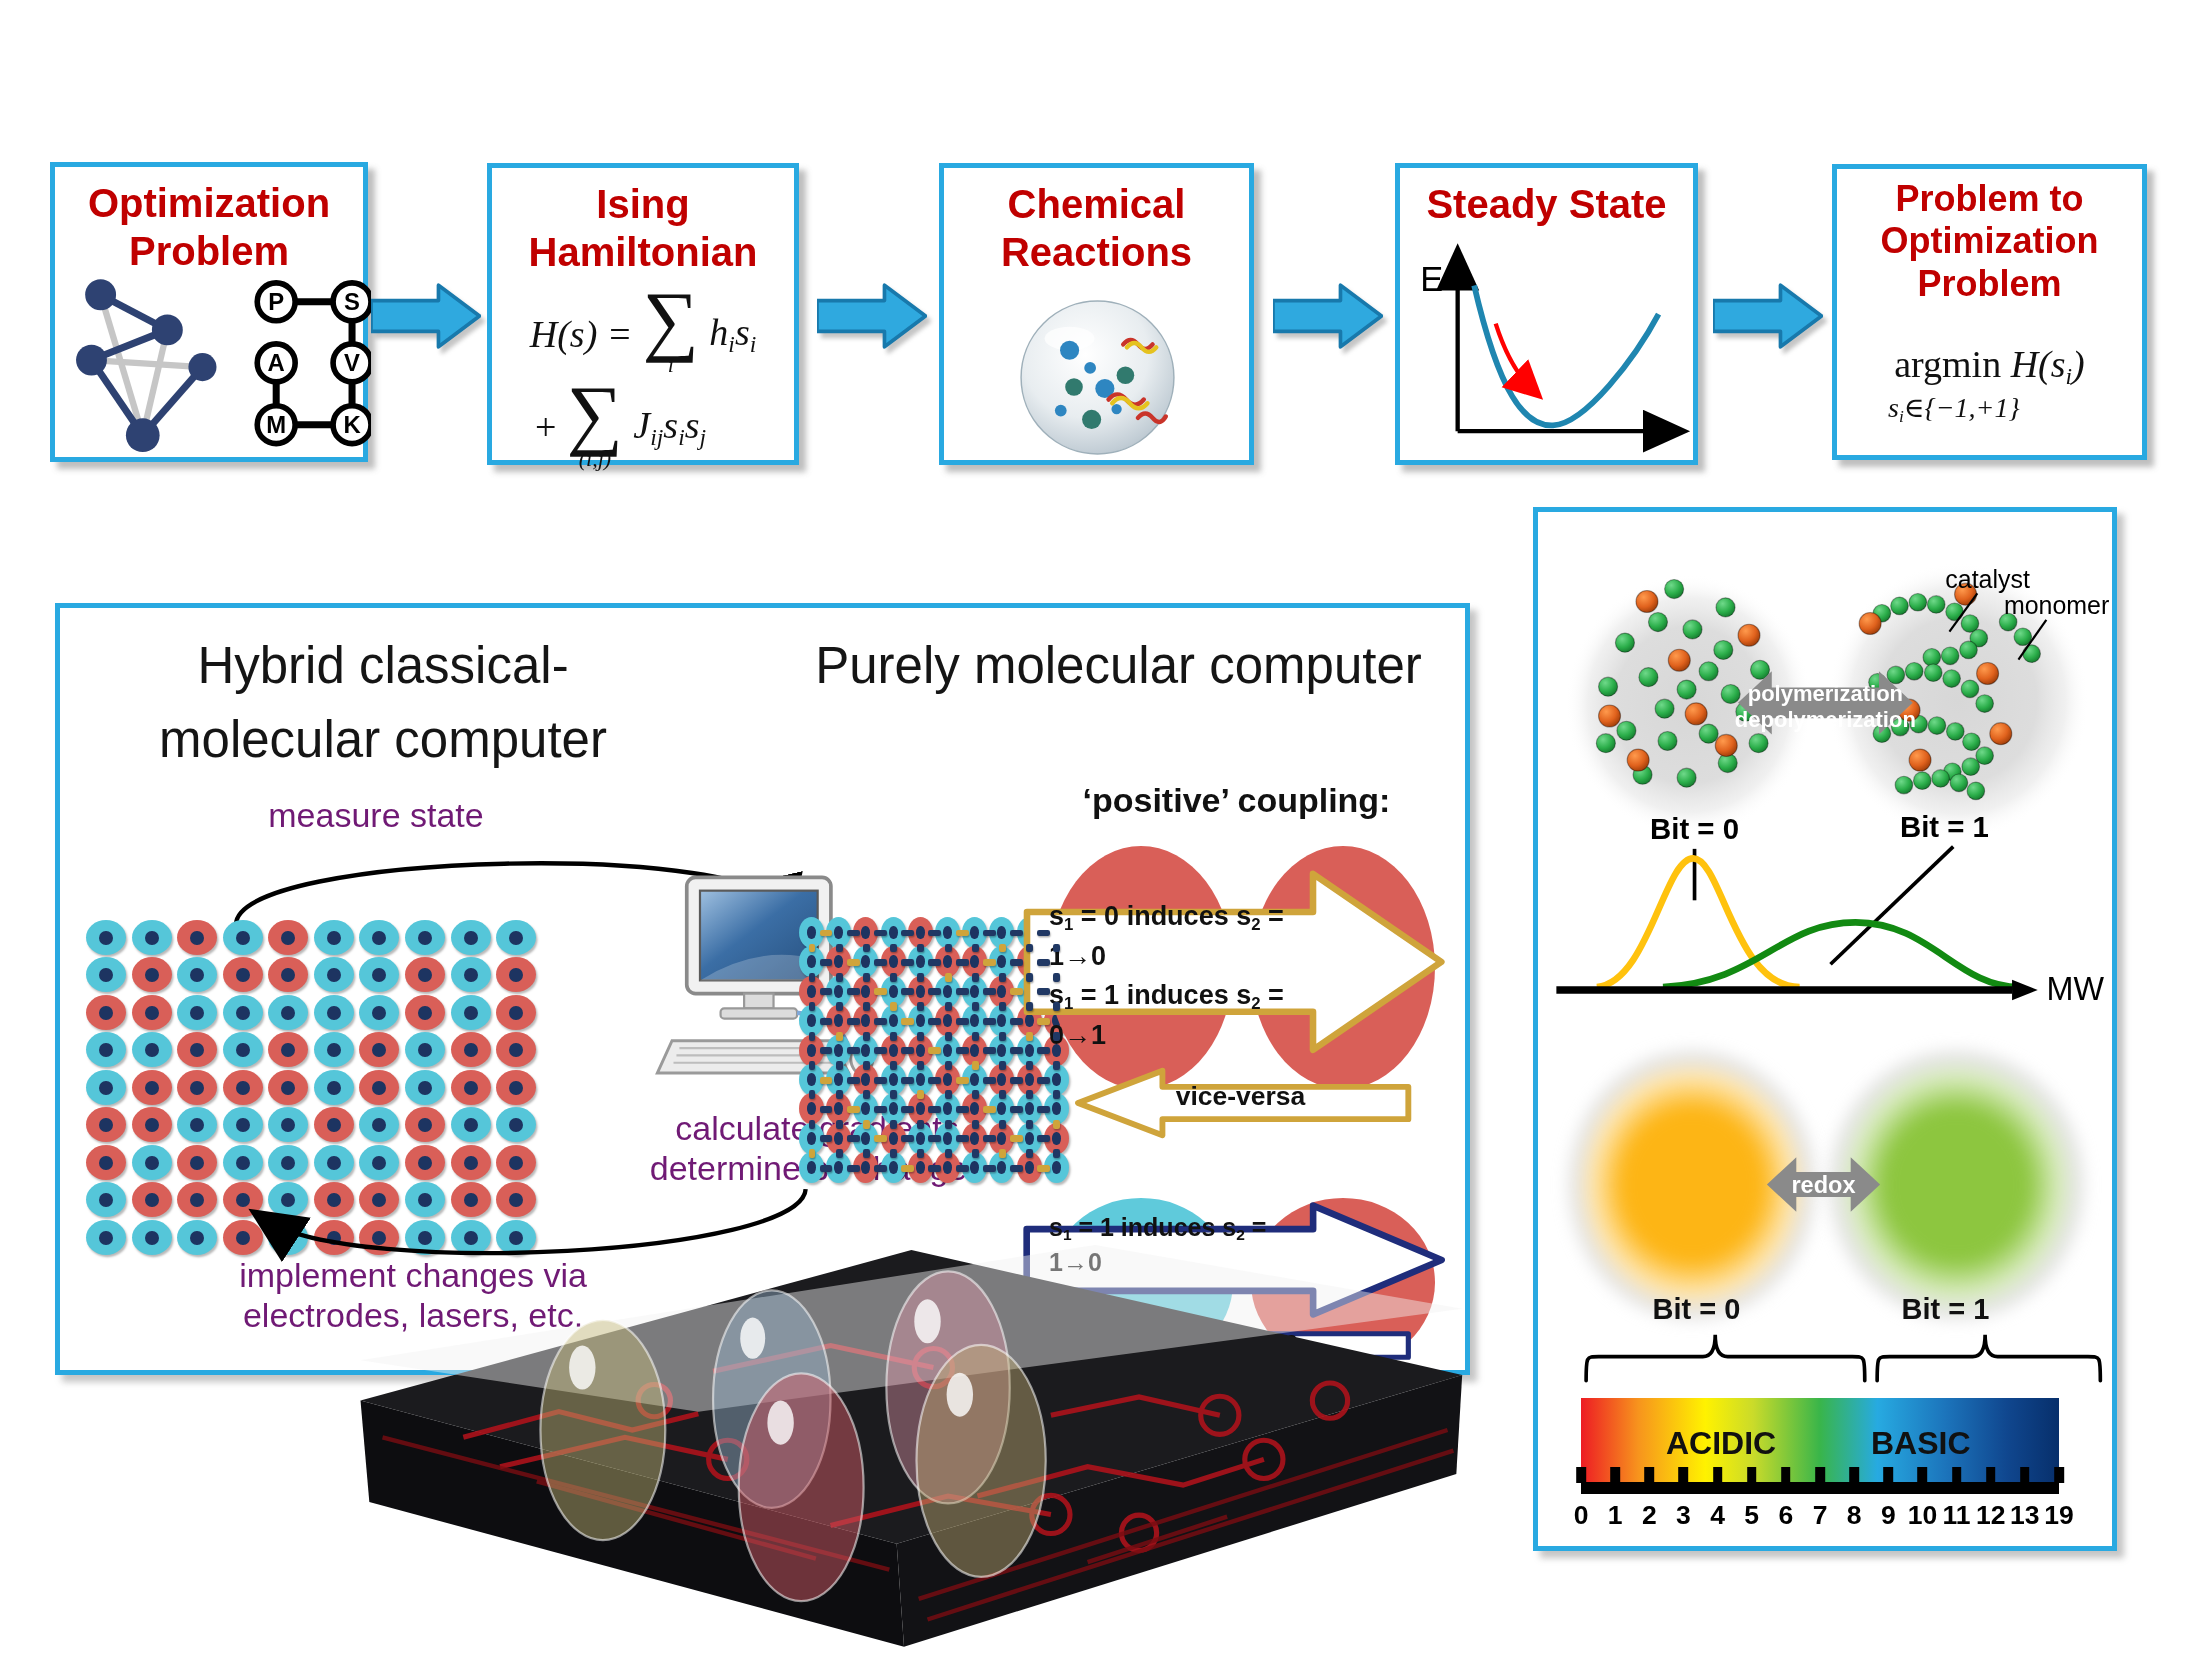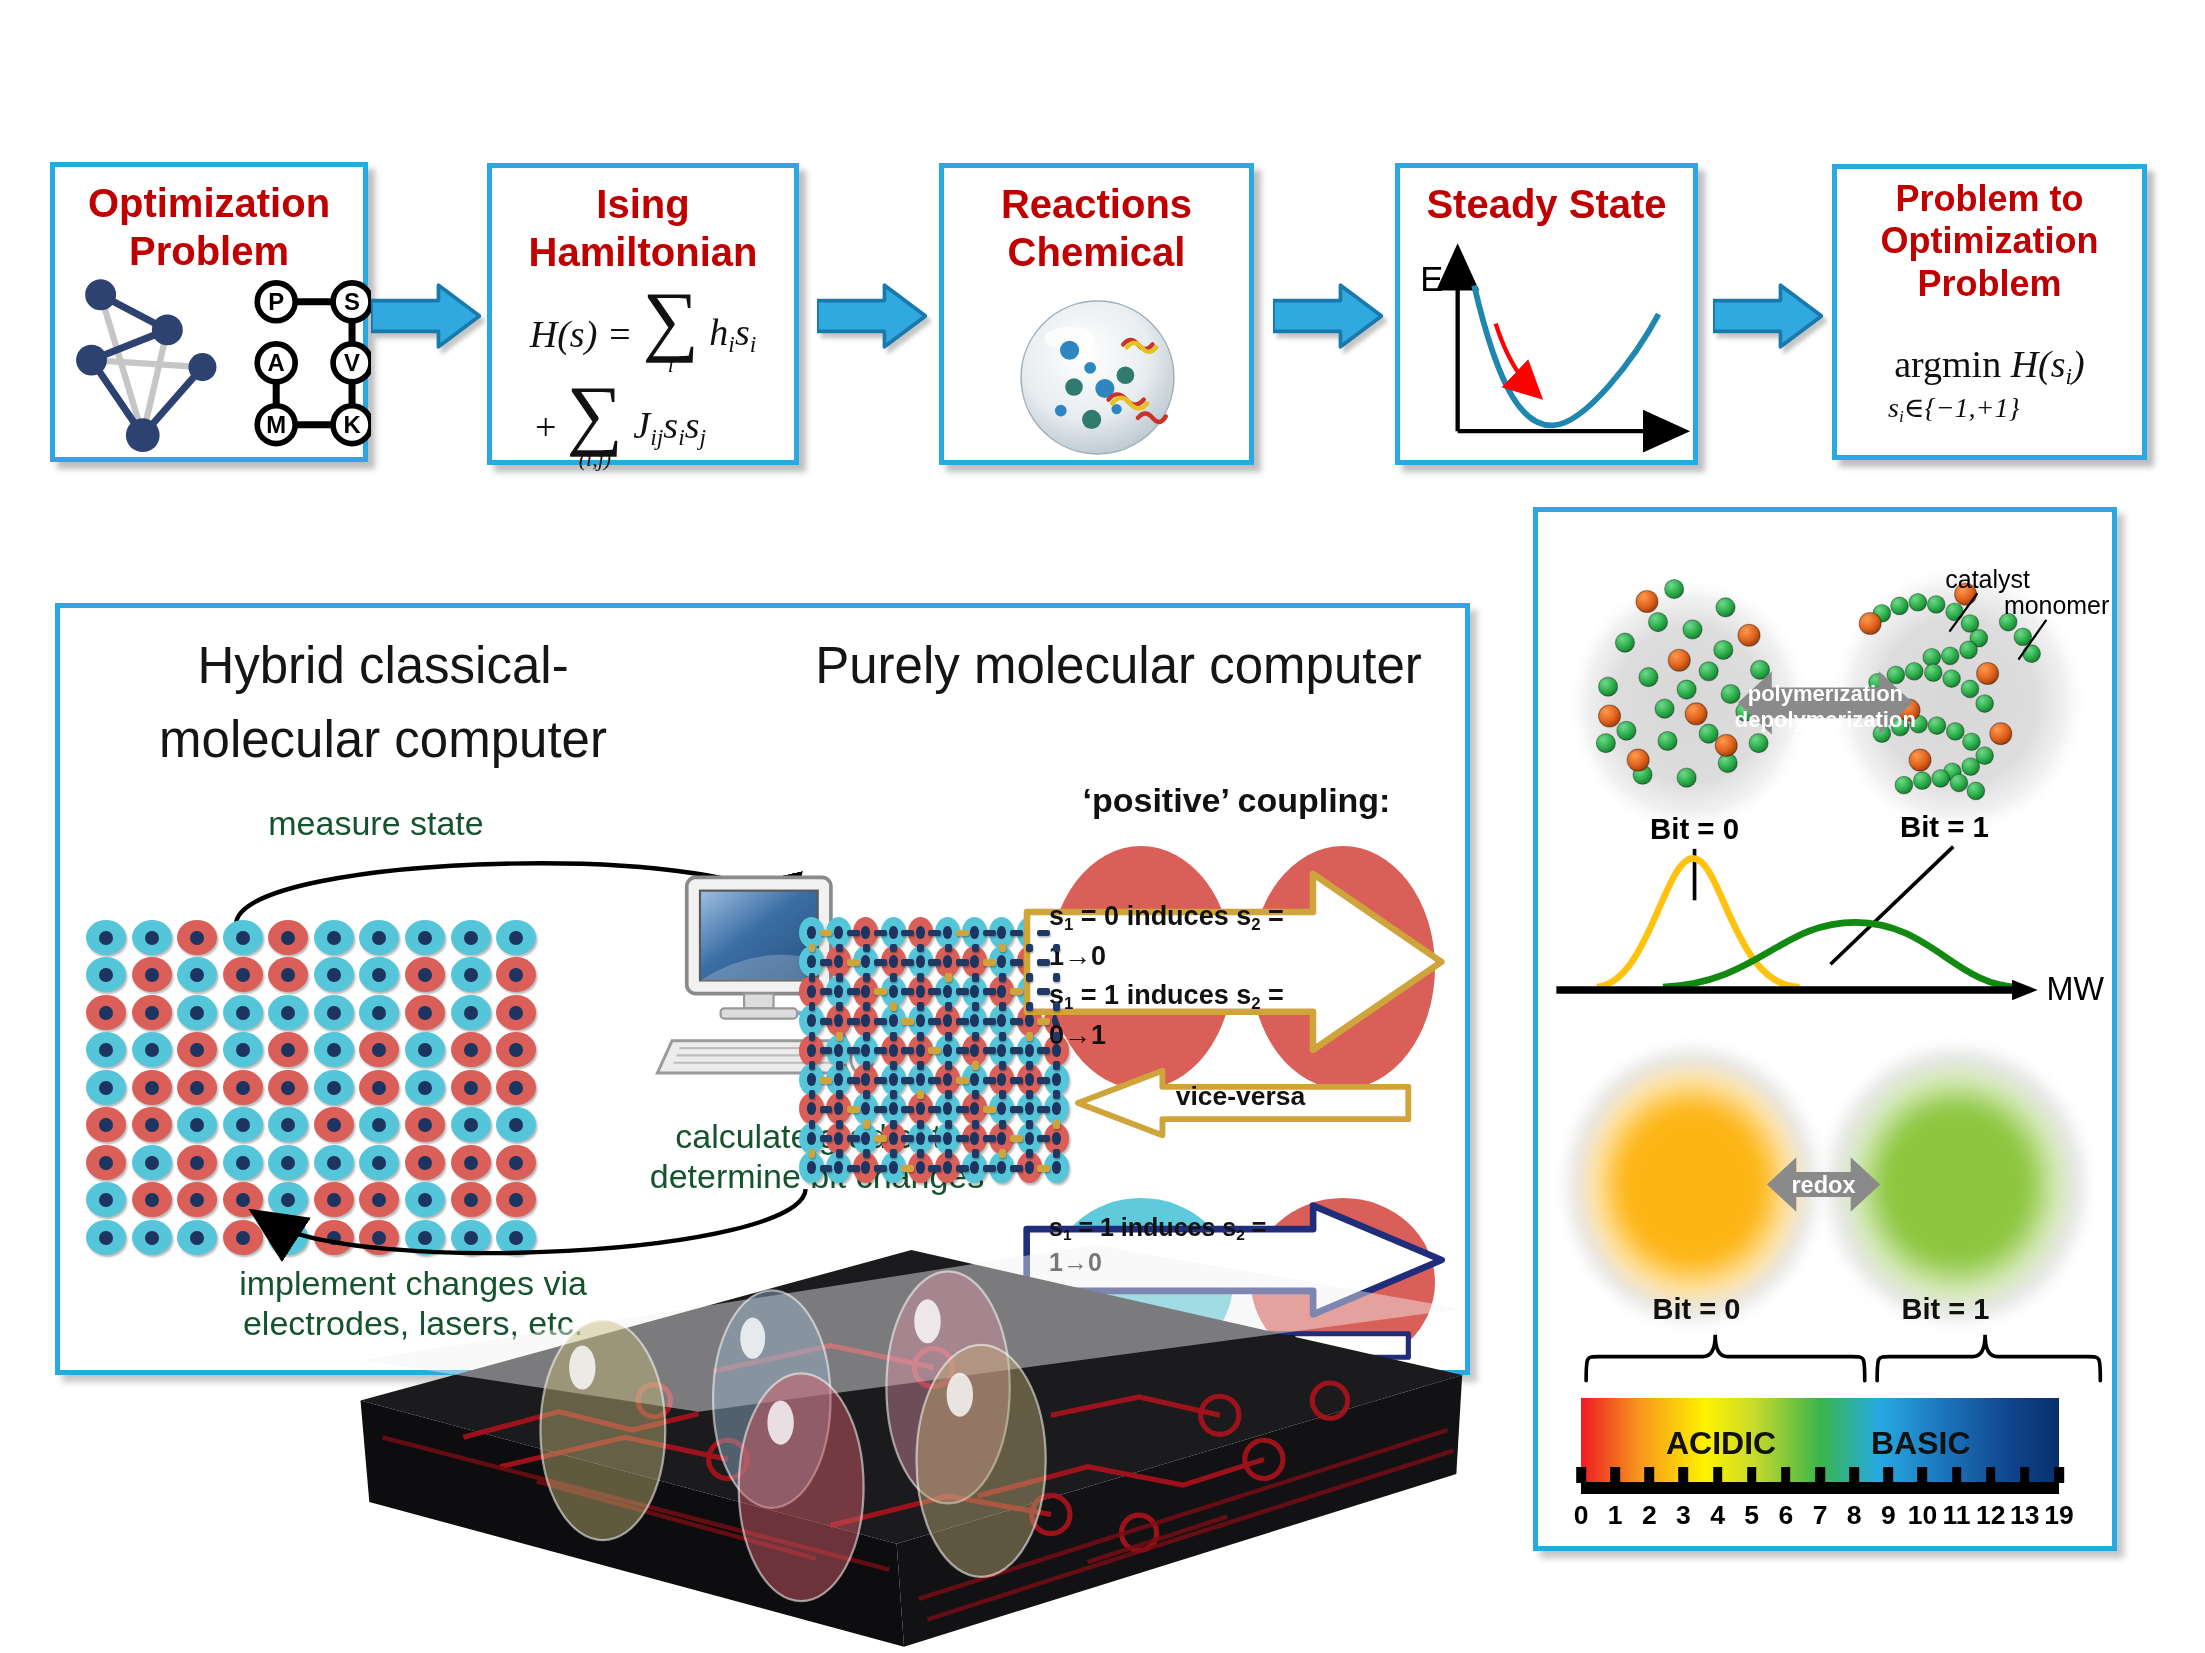--- a/index.html
+++ b/index.html
@@ -15,21 +15,21 @@
   .sum{font-style:normal;font-size:79px;line-height:.78;display:block;text-align:center;}
   .sumsub{font-size:22px;display:block;text-align:center;margin-top:1.5px;}
   .mrow{display:flex;align-items:center;justify-content:center;gap:10.3px;font-size:38px;}
   .msub{font-size:62%;vertical-align:-0.28em;}
   .argmin-line{font-size:38px;text-align:center;}
   .constraint-line{font-size:28px;text-align:left;margin-left:51px;margin-top:1.5px;}
   
   .panel{position:absolute;background:#fff;border:5.1px solid #29a9e1;box-sizing:border-box;
          box-shadow:7.4px 7.4px 6.6px rgba(110,110,110,.4);}
   .ptitle{position:absolute;font-size:51px;font-weight:400;color:#151515;text-align:center;line-height:1.45;}
-  .lbl{position:absolute;font-size:34px;color:#14532d;text-align:center;line-height:1.2;margin-top:8px;}
+  .lbl{position:absolute;font-size:34px;color:#701a75;text-align:center;line-height:1.2;}
   
   .sgrid{position:absolute;}
   .sdot{position:absolute;border-radius:50%;display:flex;box-shadow:1.5px 2.2px 2.2px rgba(0,0,0,.28);}
   .sdot::after{content:"";margin:auto;border-radius:50%;background:#1d3461;width:34%;height:40%;}
   .sc{background:#55c6d9;} .sr{background:#d95f58;}
   .lk{position:absolute;border-radius:2.2px;box-shadow:0.7px 1.5px 1.5px rgba(0,0,0,.3);z-index:3;}
   .lk-n{background:#203864;} .lk-g{background:#cfa43b;}
   
   .blob{position:absolute;border-radius:50%;}
   .blob-red{background:#d95f58;} .blob-cyan{background:#5fcadb;}
@@ -130,22 +130,22 @@
       </div>
     </div>
   </div>
 
   <svg class="flow-arrow" style="left:817px;top:283px;" viewBox="0 0 150 90">
     <polygon points="0,24 92,24 92,3 148,45 92,87 92,66 0,66" fill="#2fa9df" stroke="#1879ac" stroke-width="5" stroke-linejoin="round"></polygon>
   </svg>
 
   <div class="flow-box" style="left:939px;top:163px;width:315px;height:302px;">
     <div class="flow-title">
+      <div>Chemical</div>
       <div>Reactions</div>
-      <div>Chemical</div>
     </div>
     <svg viewBox="0 0 300 230" style="position:absolute;left:43px;top:125px;width:221px;height:169px;">
       <defs>
         <radialGradient id="sph" cx="42%" cy="35%" r="75%">
           <stop offset="0%" stop-color="#ffffff"></stop>
             <stop offset="55%" stop-color="#e8edf0"></stop>
           <stop offset="85%" stop-color="#c3ced6"></stop>
             <stop offset="100%" stop-color="#aebbc4"></stop>
         </radialGradient>
       </defs>

